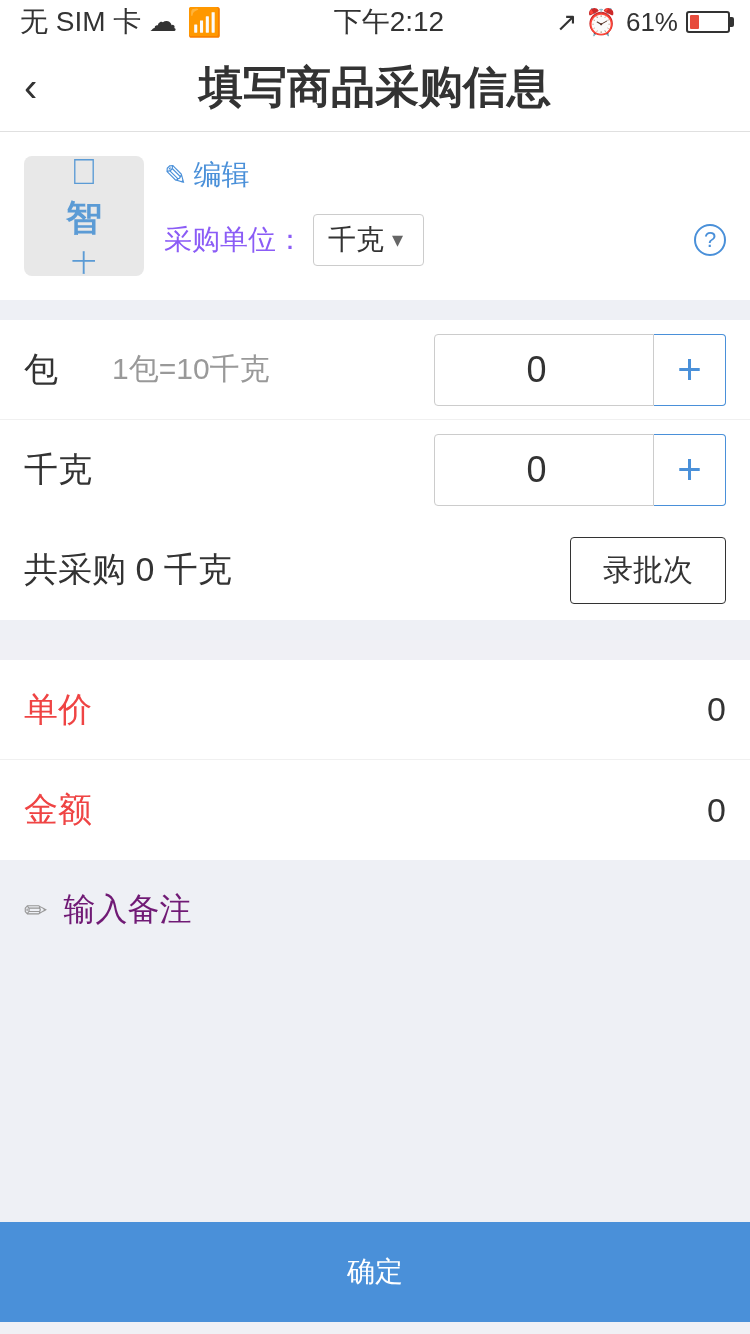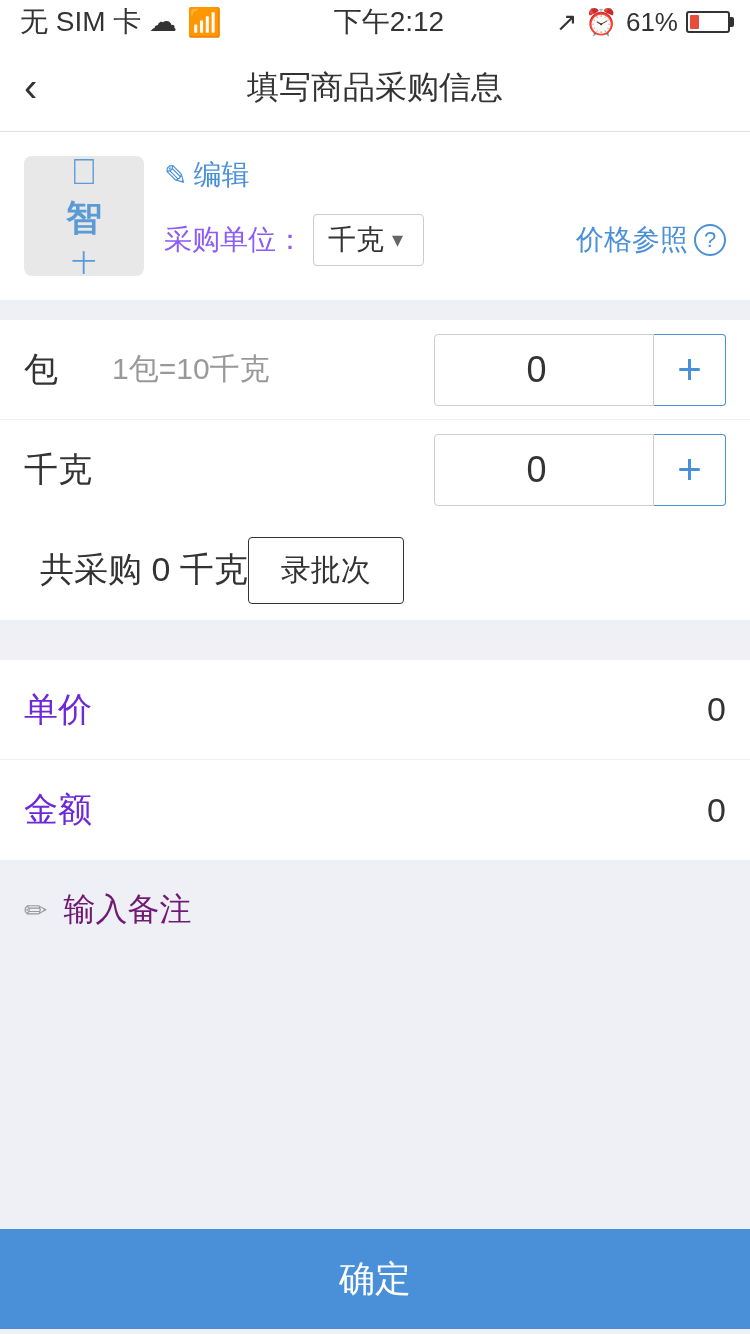--- a/index.html
+++ b/index.html
@@ -55,22 +55,22 @@
       border-bottom: 1px solid #e0e0e0;
     }
     .nav-back {
       position: absolute;
       left: 24px;
       font-size: 40px;
       color: #333;
       cursor: pointer;
     }
     .nav-title {
-      font-size: 32px;
-      font-weight: 400;
+      font-size: 44px;
+      font-weight: 700;
       color: #333;
     }
 
     
     .product-card {
       background: #fff;
       padding: 24px;
       display: flex;
       align-items: flex-start;
       gap: 20px;
@@ -205,22 +205,22 @@
       align-items: center;
       justify-content: center;
       cursor: pointer;
       font-weight: 300;
     }
 
     
     .summary-row {
       display: flex;
       align-items: center;
-      justify-content: flex-start;
-      padding: 0 40px;
+      justify-content: space-between;
+      padding: 0 24px;
       height: 100px;
       background: #fff;
     }
     .summary-text {
       font-size: 34px;
       color: #333;
     }
     .batch-btn {
       border: 1px solid #333;
       border-radius: 4px;
@@ -242,21 +242,21 @@
       justify-content: space-between;
       padding: 0 24px;
       height: 100px;
       border-bottom: 1px solid #f0f0f0;
     }
     .info-row:last-child {
       border-bottom: none;
     }
     .info-label {
       font-size: 34px;
-      color: #6d28d9;
+      color: #ef4444;
     }
     .info-value {
       font-size: 34px;
       color: #333;
     }
 
     
     .notes-section {
       background: #eef0f5;
       padding: 28px 24px;
@@ -281,28 +281,28 @@
       background: #eef0f5;
       min-height: 300px;
     }
 
     
     .confirm-btn {
       width: 100%;
       height: 100px;
       background: #4a90d9;
       color: #fff;
-      font-size: 36px;
+      font-size: 28px;
       border: none;
       cursor: pointer;
       display: flex;
       align-items: center;
       justify-content: center;
       position: fixed;
-      bottom: 5px;
+      bottom: 12px;
       left: 0;
       width: 750px;
     }
 
     .page-body {
       padding-bottom: 100px;
     }
 
     
     .chevron {
@@ -362,21 +362,20 @@
       </div>
       <div class="product-unit-row">
         <div>
           <span class="unit-label">采购单位：</span>
           <span class="unit-select">
             <span>千克</span>
             <span class="chevron">▾</span>
           </span>
         </div>
         <div class="price-ref">
-          <span>价格参照</span>
           <span class="qmark">?</span>
         </div>
       </div>
     </div>
   </div>
 
   <div class="separator"></div>
 
   <div class="input-section">
 

